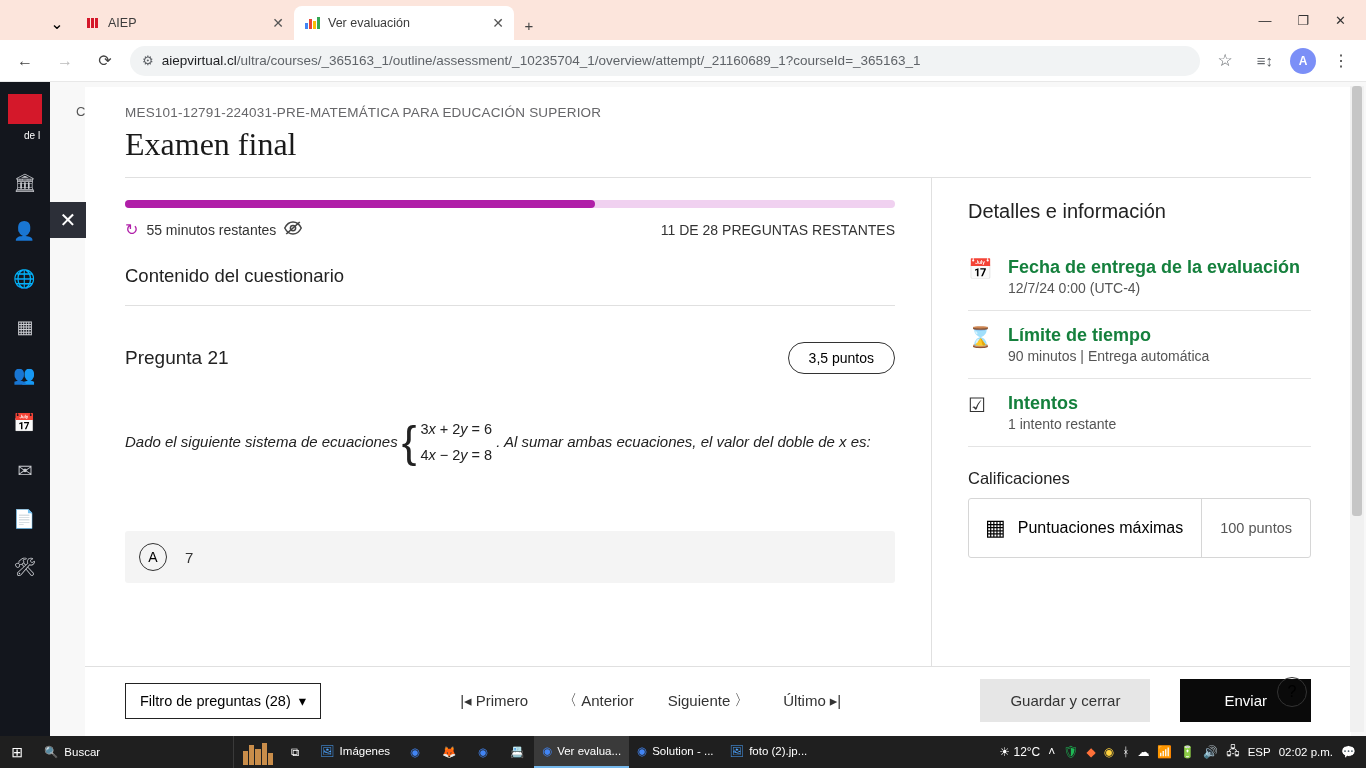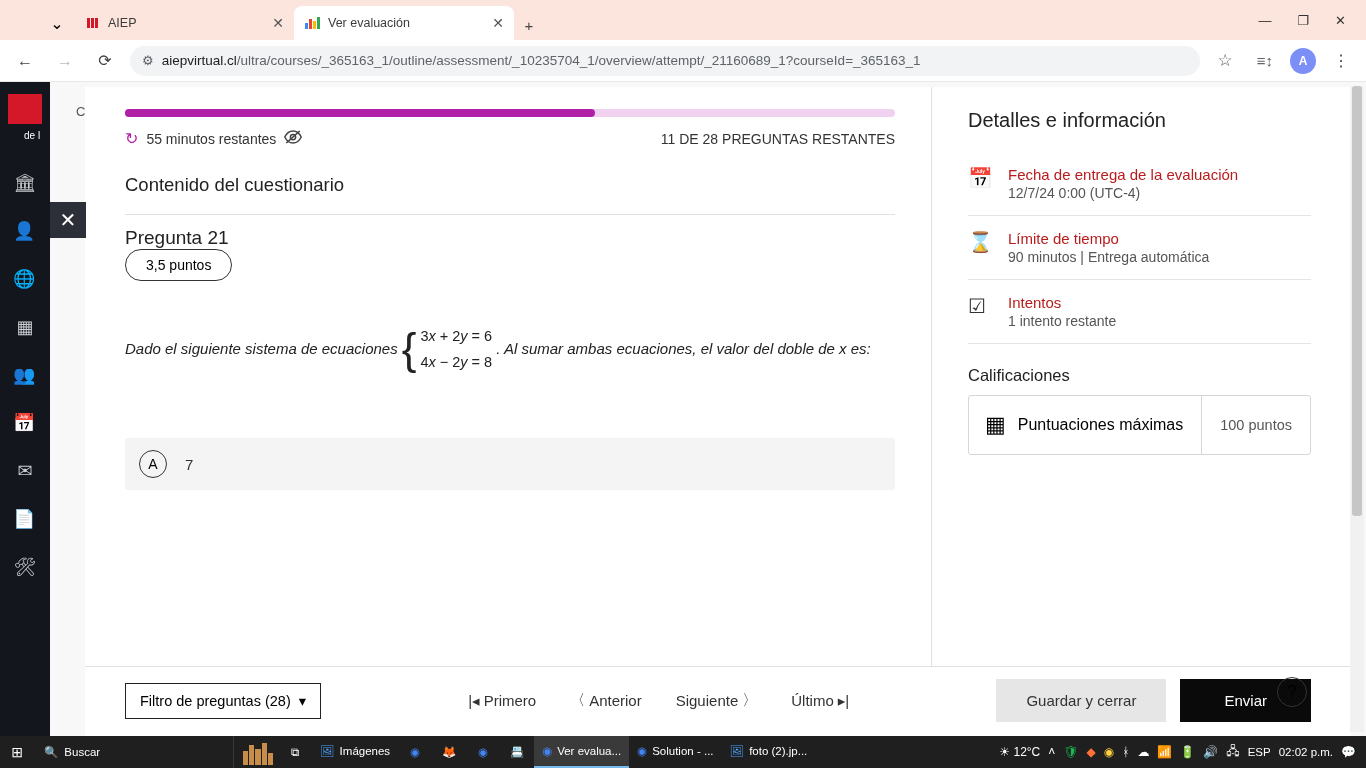--- a/index.html
+++ b/index.html
@@ -54,55 +54,55 @@
 .timer-icon { color:#b01fa8; font-size:16px; }
 .eye-icon { font-size:16px; color:#555; }
 .q-remaining b { font-weight:400; }
 
 .section-title { font-size:18.5px; color:#222; margin-top:26px; font-weight:400; }
 .page-label { font-size:14.5px; margin-top:14px; color:#333; }
 .page-label b { font-weight:700; }
 
 .q-divider { height:1px; background:#e0e0e0; margin-top:18px; }
 
-.q-head { display:flex; align-items:flex-start; justify-content:space-between; margin-top:12px;flex-direction:column; }
+.q-head { display:flex; align-items:center; justify-content:space-between; margin-top:36px; }
 .q-head h3 { font-size:19px; font-weight:400; color:#222; }
 .points-pill { border:1.5px solid #333; border-radius:22px; padding:7px 20px; font-size:14px; }
 
 .q-body { font-family:Georgia,"Times New Roman",serif; font-size:15px; font-style:italic; color:#222; margin-top:28px; display:flex; align-items:center; flex-wrap:wrap; line-height:1.8; }
 .brace-system { display:inline-flex; align-items:center; margin:0 4px; font-style:normal; }
 .brace { font-size:44px; font-weight:300; margin-right:4px; }
 .equations { display:flex; flex-direction:column; font-style:normal; font-size:14.5px; gap:0; }
 .equations .var { font-style:italic; }
 
 .answer-row { background:#f4f4f4; border-radius:3px; margin-top:50px; padding:12px 14px; display:flex; align-items:center; gap:18px; }
 .answer-letter { width:28px; height:28px; border:1.8px solid #333; border-radius:50%; display:flex; align-items:center; justify-content:center; font-size:14px; font-weight:500; }
 .answer-val { font-size:15px; color:#333; }
 
 
 .side-title { font-size:20px; color:#222; margin-bottom:20px; }
 .info-item { display:flex; gap:16px; padding:14px 0; border-bottom:1px solid #e4e4e4; }
 .info-icon { width:24px; font-size:20px; color:#333; flex-shrink:0; }
-.info-text .label { font-size:15px; font-weight:400; color:#b91c1c; }
+.info-text .label { font-size:18px; font-weight:700; color:#15803d; }
 .info-text .sub { font-size:14px; color:#555; margin-top:2px; }
 
 .grades-title { font-size:16.5px; color:#222; margin-top:22px; font-weight:400; }
 .grade-box { border:1px solid #d6d6d6; border-radius:3px; margin-top:10px; display:flex; }
 .grade-box .lead { flex:1; display:flex; align-items:center; gap:12px; padding:16px; }
 .grade-box .grid-icon { font-size:22px; }
 .grade-box .pts-cell { border-left:1px solid #d6d6d6; padding:16px 18px; display:flex; align-items:center; color:#555; font-size:14.5px; }
 
 
 .bottom-bar { border-top:1px solid #e0e0e0; padding:12px 40px 14px 40px; background:#fff; }
 .saved-text { font-size:13.5px; color:#444; margin-bottom:10px; }
 .bottom-row { display:flex; align-items:center; }
 .filter-btn { border:1.5px solid #222; padding:9px 14px; font-size:14.5px; display:flex; align-items:center; gap:8px; background:#fff; }
 .pager { flex:1; display:flex; justify-content:center; gap:34px; font-size:15px; color:#333; }
 .pager span { display:flex; align-items:center; gap:4px; }
-.action-btns { display:flex; gap:14px; align-items:flex-start; }
+.action-btns { display:flex; gap:30px; align-items:flex-start; }
 .help-circle { width:30px; height:30px; border:1.8px solid #333; border-radius:50%; display:flex; align-items:center; justify-content:center; font-size:16px; position:absolute; right:44px; top:10px; }
 .btn-save { background:#e6e6e6; color:#333; padding:13px 30px; font-size:15px; border:none; }
 .btn-submit { background:#0a0a0a; color:#fff; padding:13px 44px; font-size:15px; border:none; }
 
 
 .scrollbar { position:absolute; right:2px; top:86px; width:14px; bottom:36px; background:#f1f1f1; }
 .scroll-thumb { position:absolute; top:0; left:2px; right:2px; height:430px; background:#c6c6c6; border-radius:3px; }
 
 
 .taskbar { position:absolute; bottom:0; left:0; right:0; height:32px; background:#1f1f1f; display:flex; align-items:center; color:#fff; font-size:11.5px; }
@@ -193,20 +193,24 @@
     <span class="rail-icon">✉</span>
     <span class="rail-icon">📄</span>
     <span class="rail-icon">🛠</span>
   </div>
 
   <div class="close-x">✕</div>
 
   <div class="panel-wrap">
     <span class="col-label">Co</span>
     <div class="panel">
+      <div class="header-block">
+        <div class="course-code">MES101-12791-224031-PRE-MATEMÁTICA PARA EDUCACIÓN SUPERIOR</div>
+        <div class="exam-title">Examen final</div>
+      </div>
 
       <div class="content-row">
         <div class="main-col">
           <div class="progress-bar">
             <div class="progress-fill"></div>
           </div>
           <div class="progress-row">
             <div class="left">
               <span class="timer-icon">↻</span>
               <span>55 minutos restantes</span>

